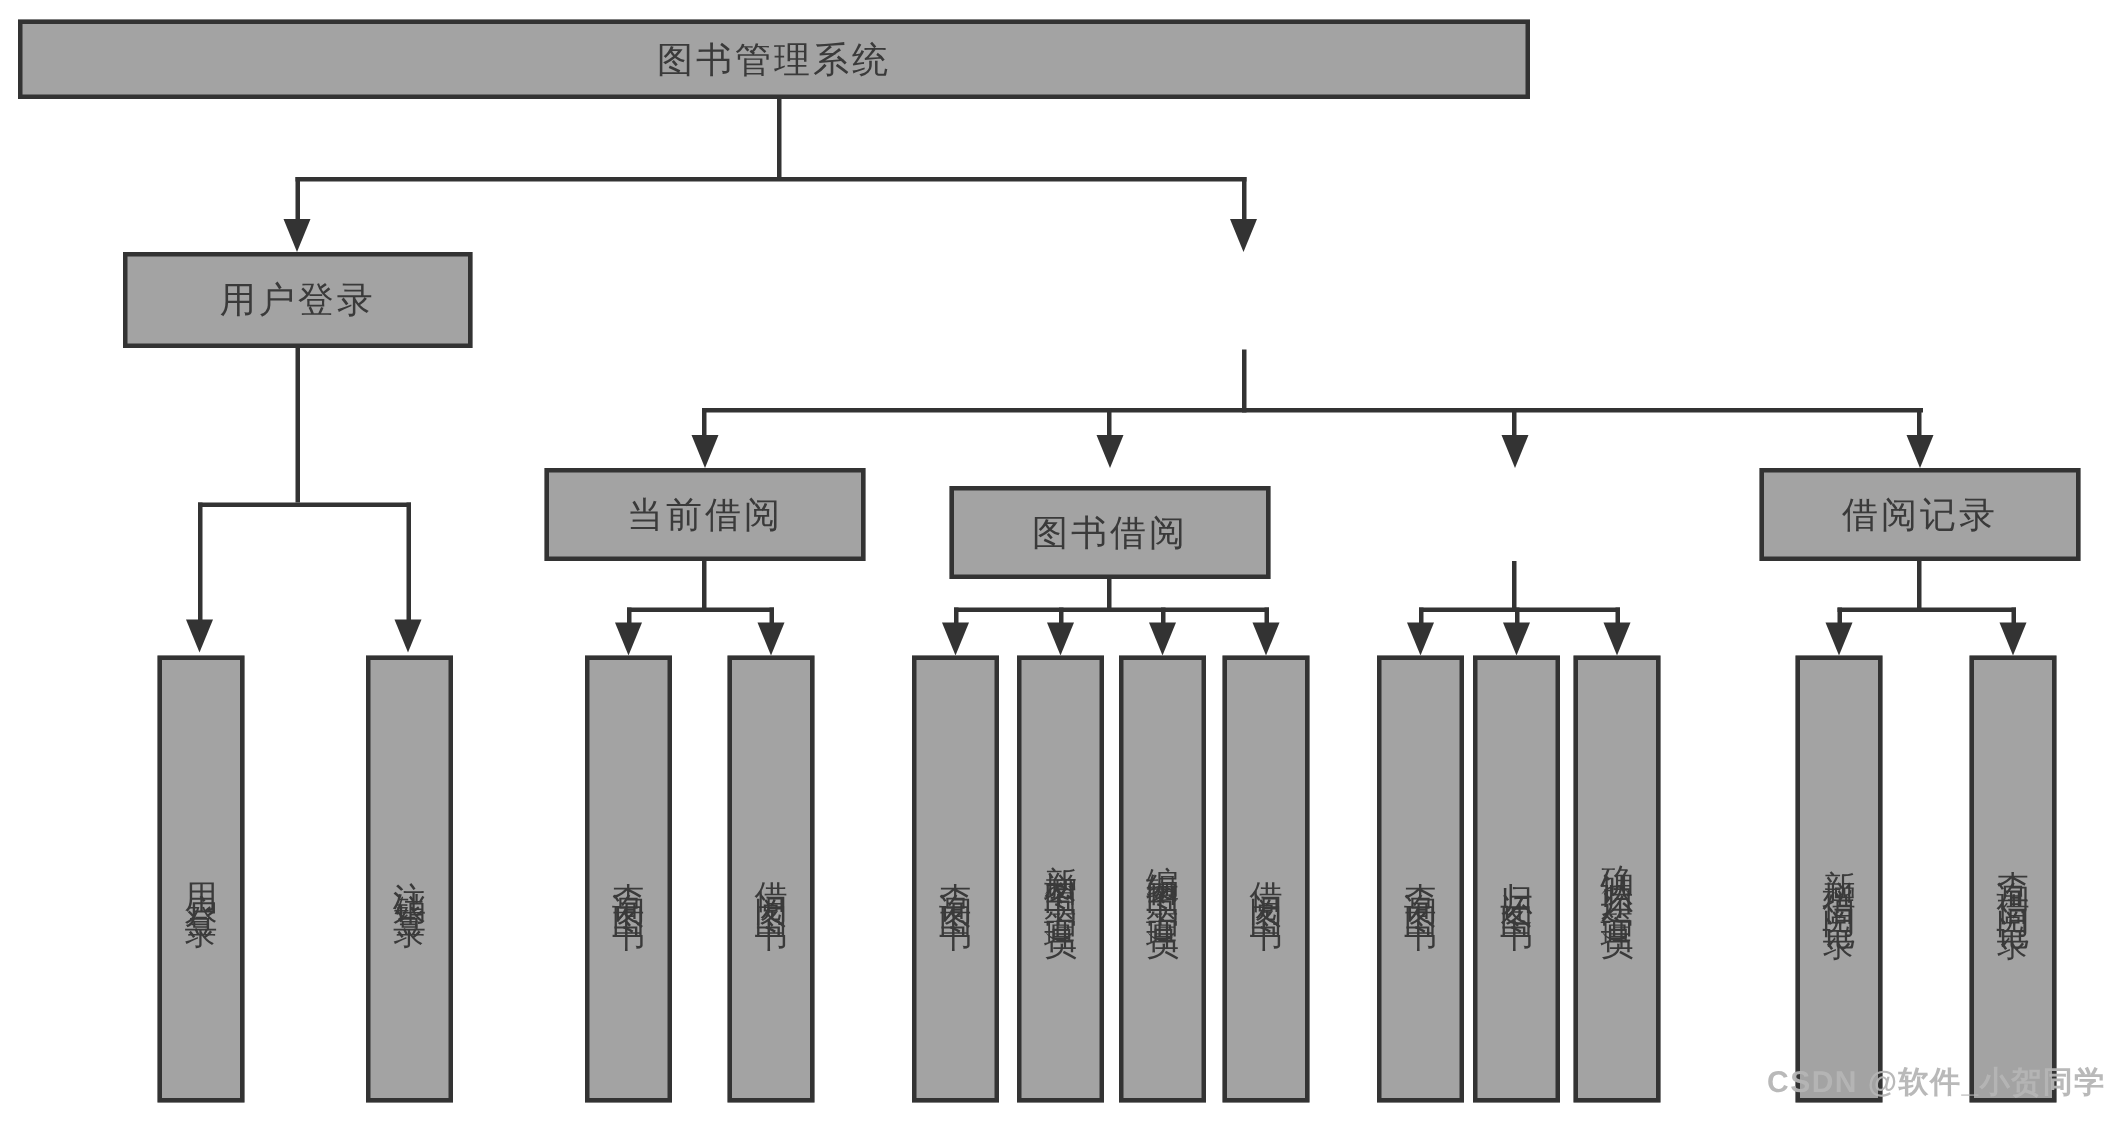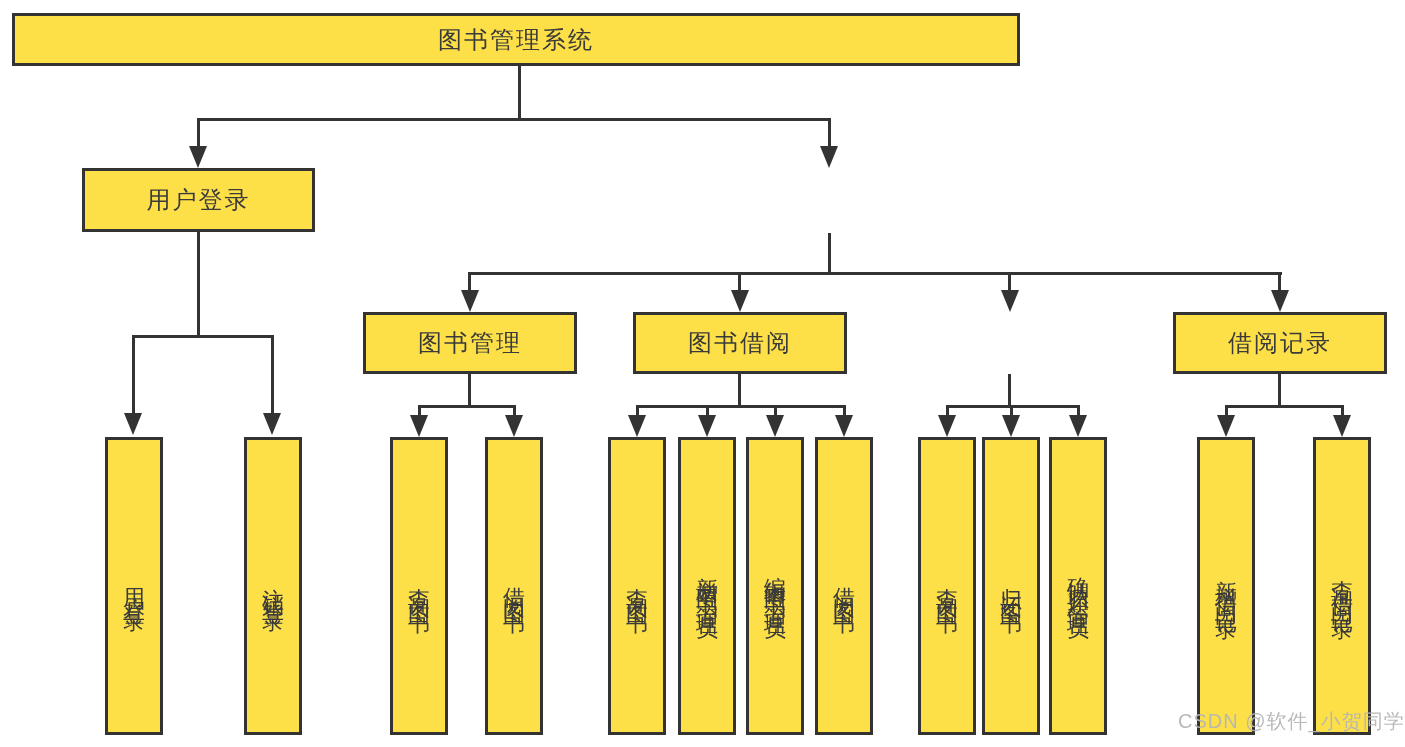--- a/index.html
+++ b/index.html
@@ -5,21 +5,21 @@
   html,body { margin:0; padding:0; background:#ffffff; }
   .canvas {
     position:relative;
     width:1405px; height:747px;
     background:#ffffff;
     font-family:"Liberation Sans","DejaVu Sans",sans-serif;
     overflow:hidden;
   }
   .node {
     position:absolute;
-    background:#fde047;
+    background:#a3a3a3;
     border:3px solid #333333;
     box-sizing:border-box;
     display:flex; align-items:center; justify-content:center;
     color:#3a3a3a;
     font-size:24px;
     letter-spacing:2px;
     z-index:2;
   }
   .leaf {
     writing-mode:vertical-rl;
@@ -36,35 +36,36 @@
     border-top:22px solid #333333;
   }
   .watermark {
     position:absolute;
     left:1178px; top:708px;
     font-size:20px;
     color:rgba(181,181,181,0.95);
     white-space:nowrap;
     z-index:6;
     letter-spacing:1px;
+    font-weight:bold;
   }
 </style>
 </head>
 <body>
 
 <div class="canvas">
 
   <div class="node" style="left:12px; top:13px; width:1008px; height:53px;">图书管理系统</div>
 
   <div class="node" style="left:82px; top:168px; width:233px; height:64px;">用户登录</div>
 
 
-  <div class="node" style="left:363px; top:312px; width:214px; height:62px;">图书管理</div>
+  <div class="node" style="left:363px; top:312px; width:214px; height:62px;">当前借阅</div>
 
-  <div class="node" style="left:633px; top:312px; width:214px; height:62px;">图书借阅</div>
+  <div class="node" style="left:633px; top:324px; width:214px; height:62px;">图书借阅</div>
 
 
   <div class="node" style="left:1173px; top:312px; width:214px; height:62px;">借阅记录</div>
 
   <div class="node leaf" style="left:105px; top:437px; width:58px; height:298px;">用户登录</div>
   <div class="node leaf" style="left:244px; top:437px; width:58px; height:298px;">注销登录</div>
 
   <div class="node leaf" style="left:390px; top:437px; width:58px; height:298px;">查询图书</div>
   <div class="node leaf" style="left:485px; top:437px; width:58px; height:298px;">借阅图书</div>
 

